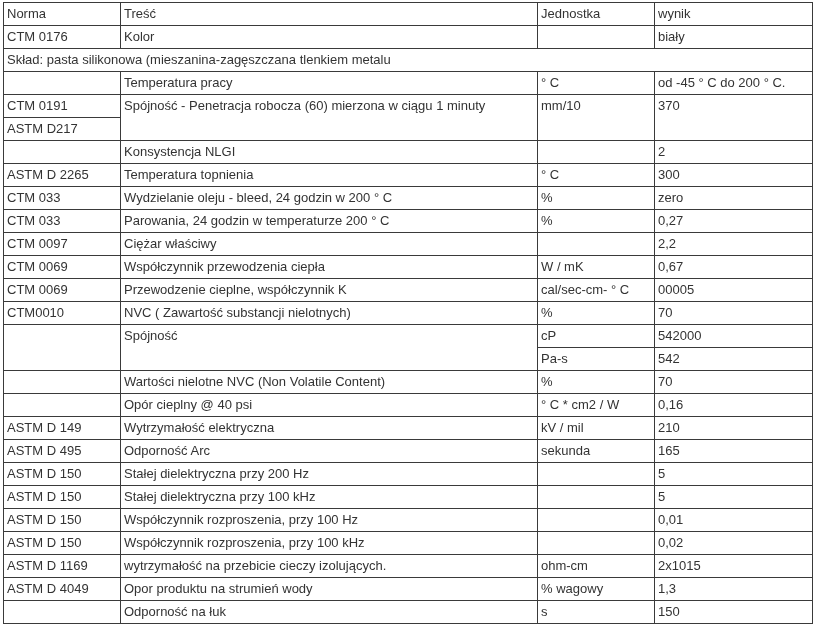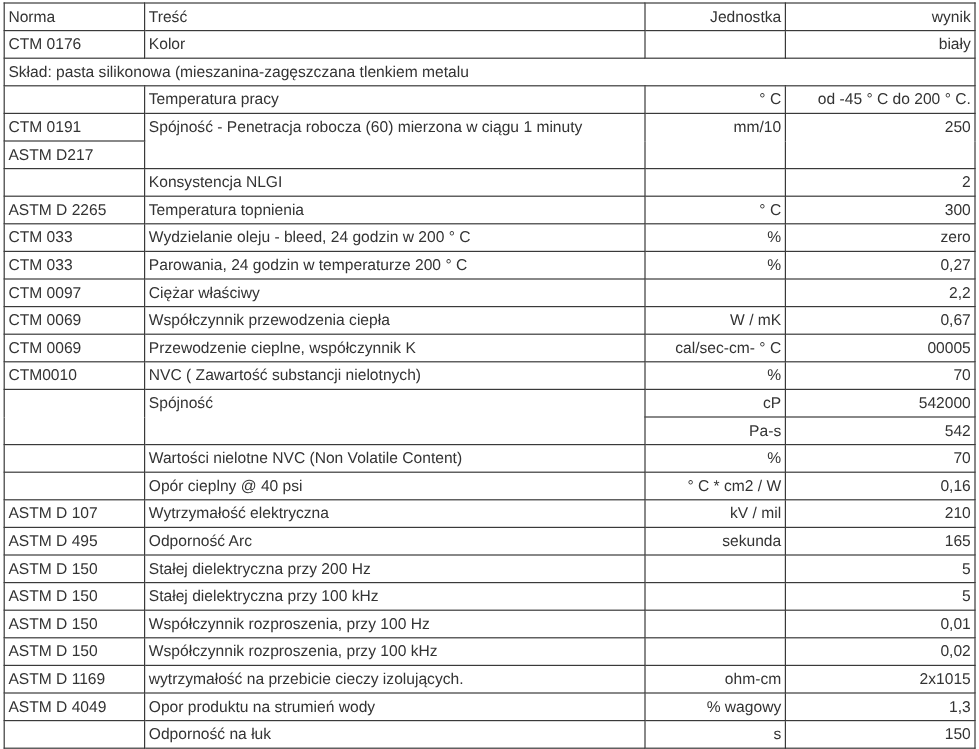--- a/index.html
+++ b/index.html
@@ -14,21 +14,21 @@
     }
     table.spec td {
       border: 1px solid #3a3a3a;
       height: 22px;
       padding: 0 3px;
       vertical-align: top;
       line-height: 21px;
       white-space: nowrap;
       overflow: hidden;
     }
-    td.c { text-align: right; }
+    td.c { text-align: left; }
     col.c1 { width: 117px; }
     col.c2 { width: 417px; }
     col.c3 { width: 117px; }
     col.c4 { width: 158px; }
   </style>
 </head>
 <body>
 
 <table class="spec">
   <colgroup>
@@ -60,21 +60,21 @@
       <td></td>
       <td>Temperatura pracy</td>
       <td class="c">° C</td>
       <td class="c">od -45 ° C do 200 ° C.</td>
     </tr>
 
     <tr>
       <td>CTM 0191</td>
       <td rowspan="2">Spójność - Penetracja robocza (60) mierzona w ciągu 1 minuty</td>
       <td rowspan="2" class="c">mm/10</td>
-      <td rowspan="2" class="c">250</td>
+      <td rowspan="2" class="c">370</td>
     </tr>
     <tr>
       <td>ASTM D217</td>
     </tr>
 
     <tr>
       <td></td>
       <td>Konsystencja NLGI</td>
       <td class="c"></td>
       <td class="c">2</td>
@@ -139,21 +139,21 @@
       <td class="c">%</td>
       <td class="c">70</td>
     </tr>
     <tr>
       <td></td>
       <td>Opór cieplny @ 40 psi</td>
       <td class="c">° C * cm2 / W</td>
       <td class="c">0,16</td>
     </tr>
     <tr>
-      <td>ASTM D 107</td>
+      <td>ASTM D 149</td>
       <td>Wytrzymałość elektryczna</td>
       <td class="c">kV / mil</td>
       <td class="c">210</td>
     </tr>
     <tr>
       <td>ASTM D 495</td>
       <td>Odporność Arc</td>
       <td class="c">sekunda</td>
       <td class="c">165</td>
     </tr>

